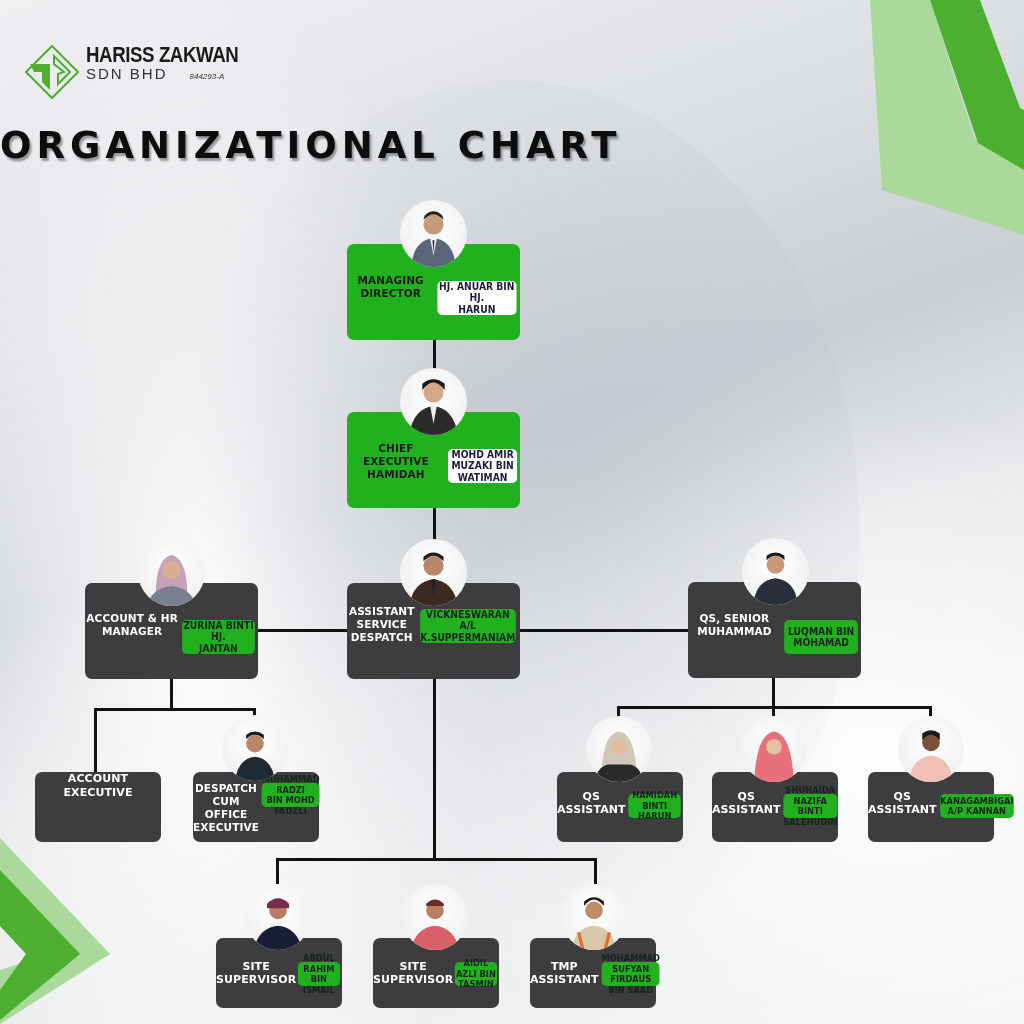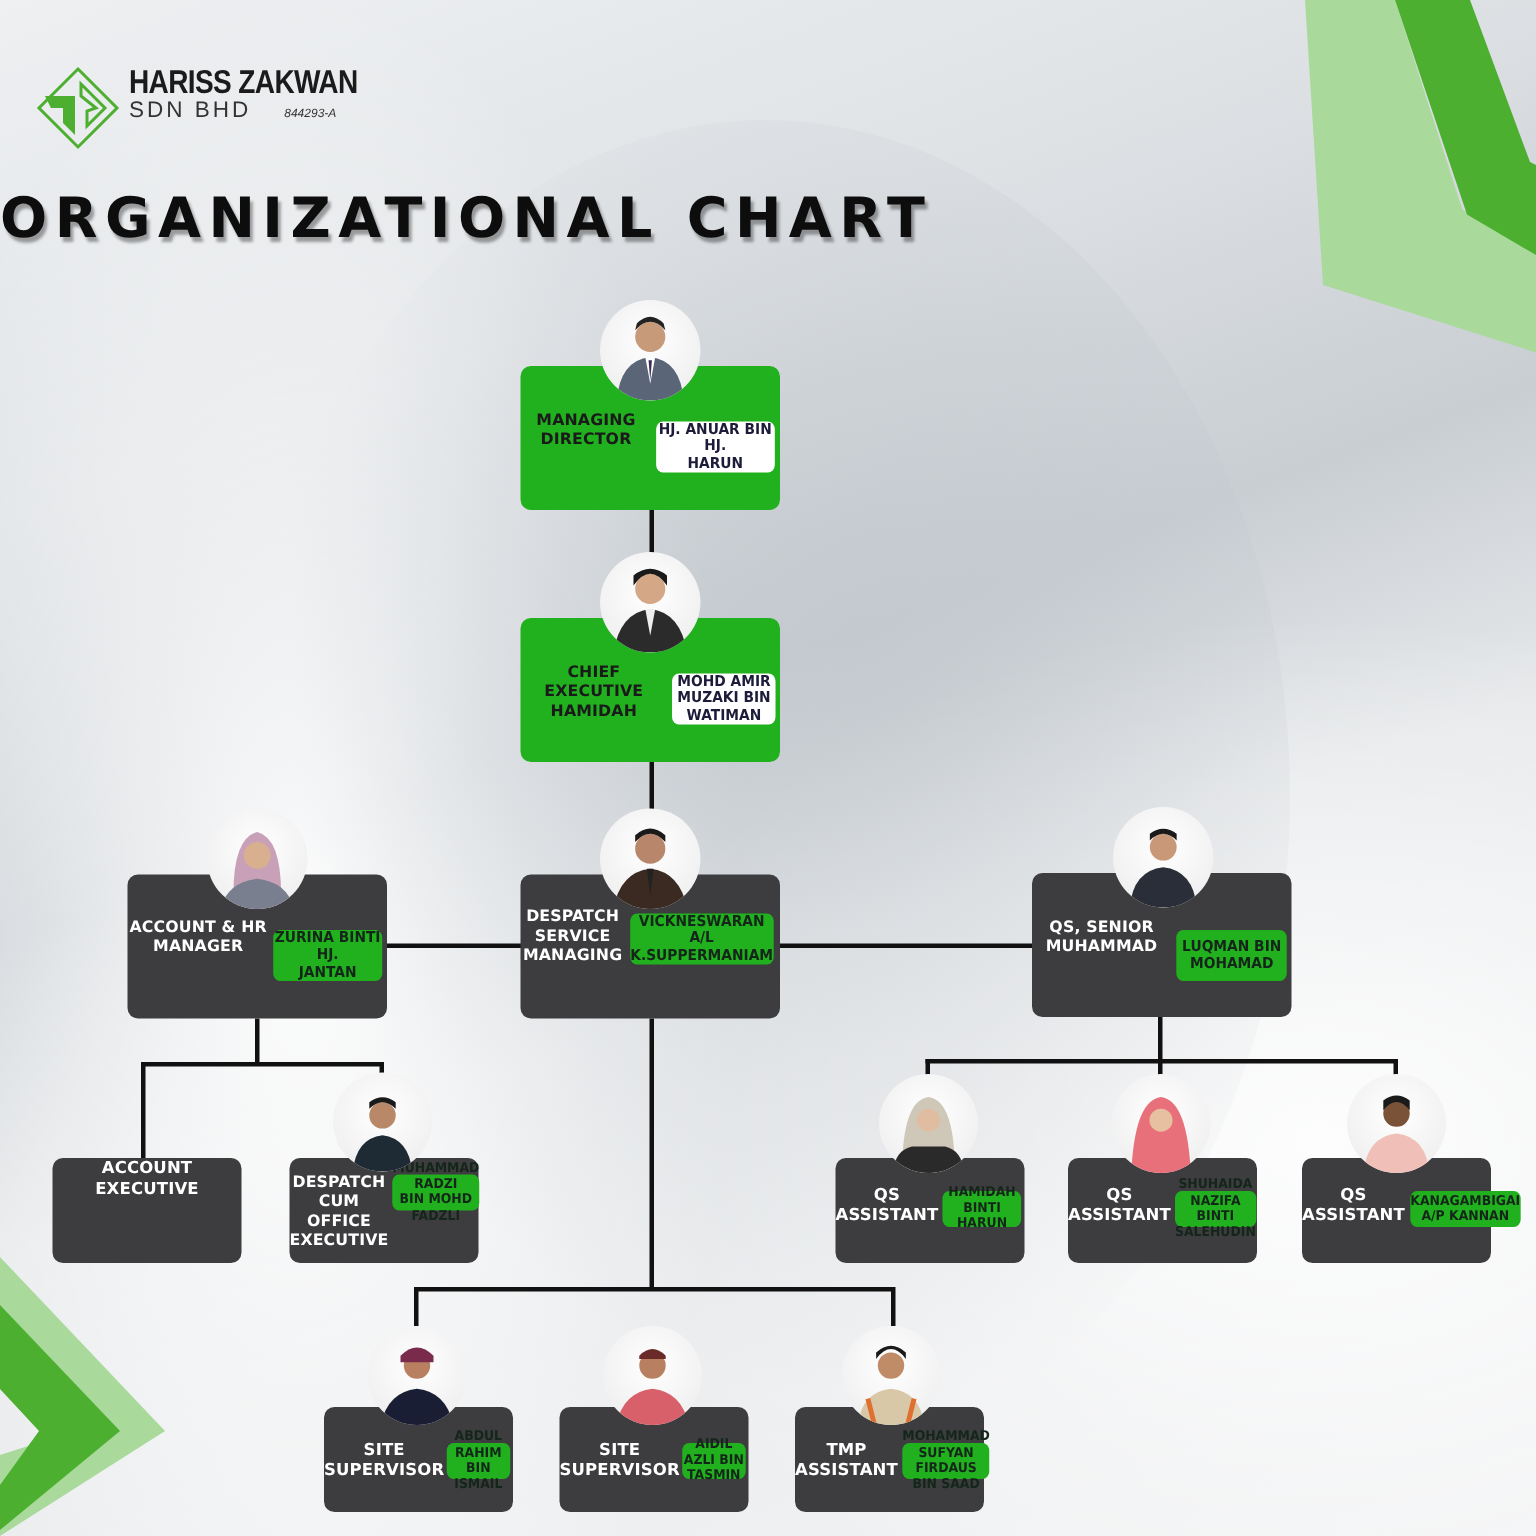--- a/index.html
+++ b/index.html
@@ -165,22 +165,22 @@
 <div class="avatar" style="left:138px;top:539px;width:67px;height:67px">
   <svg viewBox="0 0 60 60">
       <path d="M16,60 Q14,18 30,14 Q46,18 44,60Z" fill="#c8a0b8"></path>
       <circle cx="30" cy="28" r="8" fill="#d8b090"></circle>
       <path d="M8,60 Q12,44 30,42 Q48,44 52,60Z" fill="#7a7f90"></path>
     </svg>
 </div>
 
 <div class="node dark" style="left:347px;top:583px;width:173px;height:96px;padding-top:22px">
   <div class="role" style="display:flex;flex-direction:column">
-    <span>DESPATCH SERVICE</span>
-    <span>MANAGING</span>
+    <span>ASSISTANT SERVICE</span>
+    <span>DESPATCH</span>
   </div>
   <div class="namebox" style="width:130px;height:34px;margin-top:4px;flex-direction:column">
     <span>VICKNESWARAN A/L</span>
     <span>K.SUPPERMANIAM</span>
   </div>
 </div>
 <div class="avatar" style="left:400px;top:539px;width:67px;height:67px">
   <svg viewBox="0 0 60 60">
       <circle cx="30" cy="24" r="9" fill="#b8866a"></circle>
       <path d="M21,20 Q30,10 39,20 L39,16 Q30,8 21,16Z" fill="#1a1a1a"></path>

